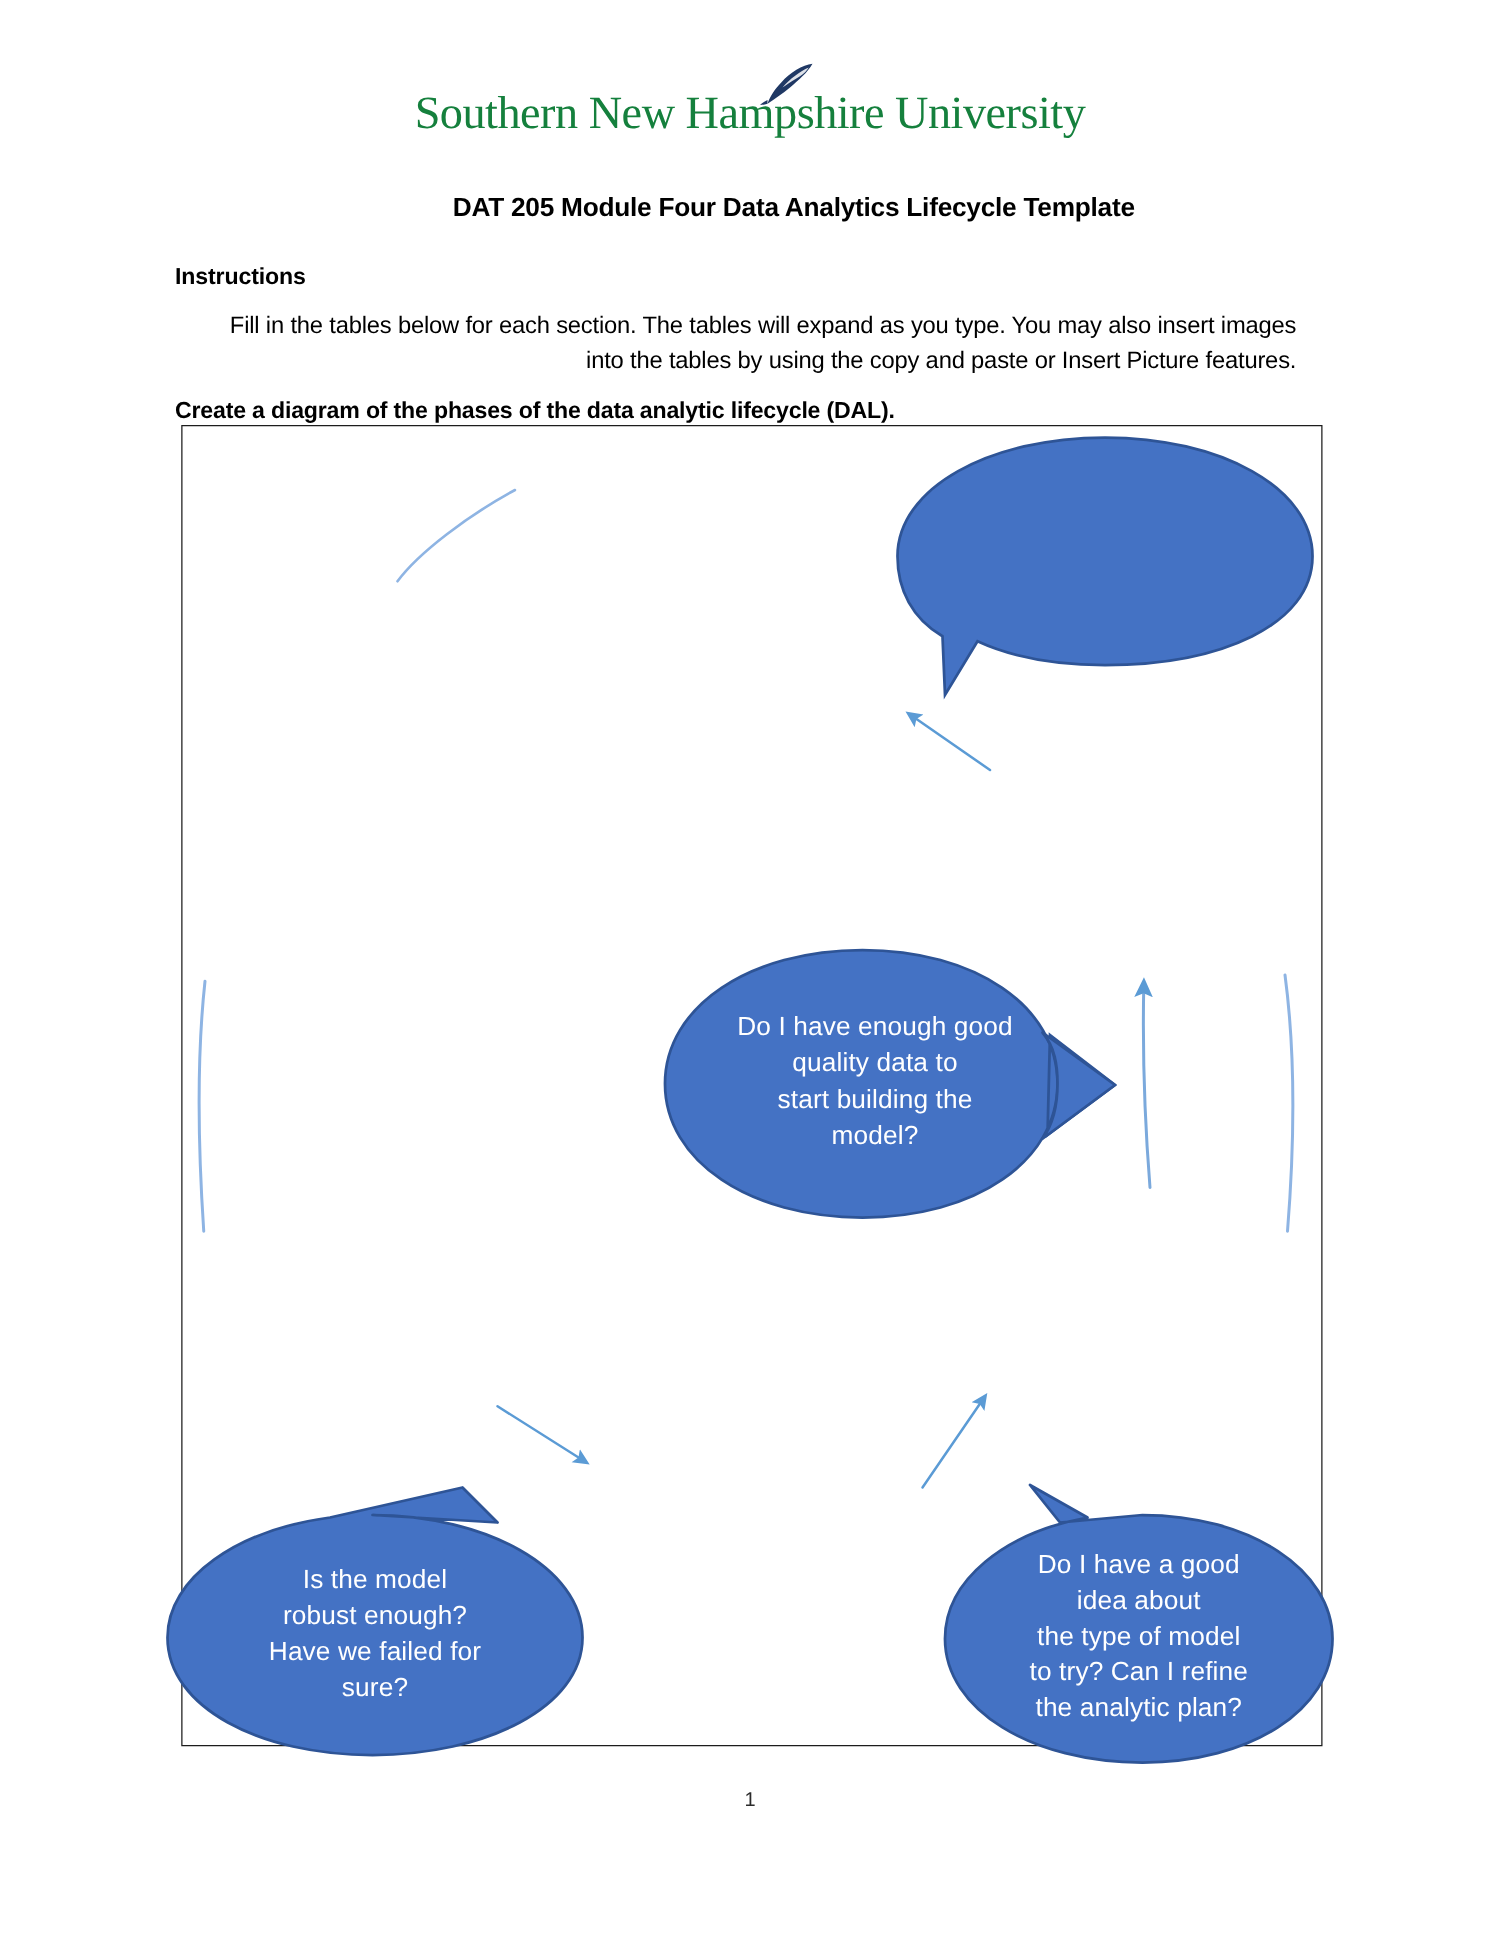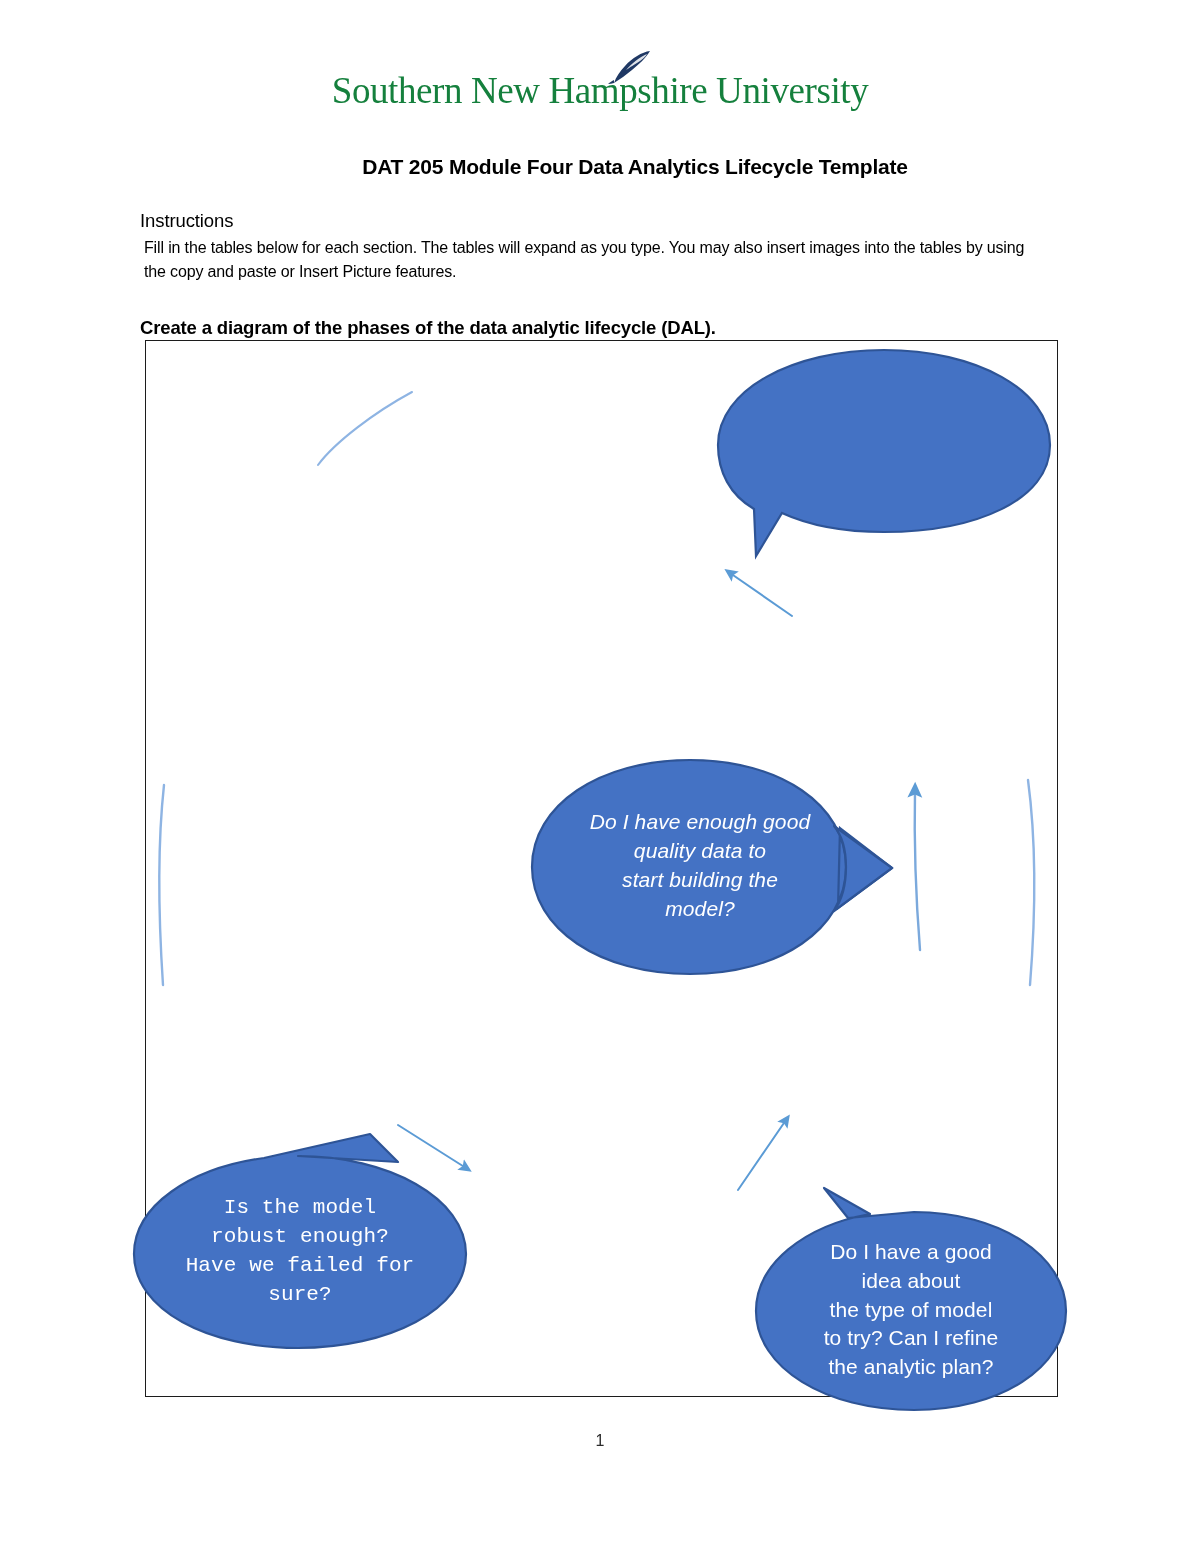--- a/index.html
+++ b/index.html
@@ -58,29 +58,30 @@
 
   
   #instructions-block {
     position: absolute;
     left: 140px;
     top: 210px;
     width: 912px;
   }
   .heading {
     font-size: 18.5px;
-    font-weight: normal;
+    font-weight: bold;
     letter-spacing: -0.1px;
     margin: 0 0 3px 0;
   }
   .body-text {
-    font-size: 16px;
+    font-size: 19px;
     line-height: 1.47;
     letter-spacing: -0.15px;
-    margin: 4px;
+    margin: 15px;
+    text-align: right;
   }
   #prompt-heading {
     position: absolute;
     left: 140px;
     top: 317px;
     width: 912px;
     font-size: 18.5px;
     font-weight: bold;
     letter-spacing: -0.15px;
   }
@@ -130,23 +131,23 @@
     letter-spacing: 0.1px;
     white-space: pre-line;
     padding: 0 40px;
     box-sizing: border-box;
   }
 
   #bubble-1 { left: 714px; top: 346px; width: 340px; height: 216px; }
   #bubble-1 .bubble-text { height: 168px; top: 8px; }
 
   #bubble-2 { left: 528px; top: 756px; width: 368px; height: 222px; }
-  #bubble-2 .bubble-text { height: 200px; top: 10px; padding: 0 58px 0 34px; font-style: italic; }
-
-  #bubble-3 { left: 130px; top: 1130px; width: 340px; height: 222px; font-family: Liberation Mono, monospace; }
+  #bubble-2 .bubble-text { height: 200px; top: 10px; padding: 0 58px 0 34px; }
+
+  #bubble-3 { left: 130px; top: 1186px; width: 340px; height: 222px; }
   #bubble-3 .bubble-text { height: 200px; top: 22px; padding: 0 30px; }
 
   #bubble-4 { left: 752px; top: 1184px; width: 318px; height: 230px; }
   #bubble-4 .bubble-text { height: 208px; top: 22px; padding: 0 22px; }
 
   
   #page-number {
     position: absolute;
     left: 0;
     top: 1432px;

